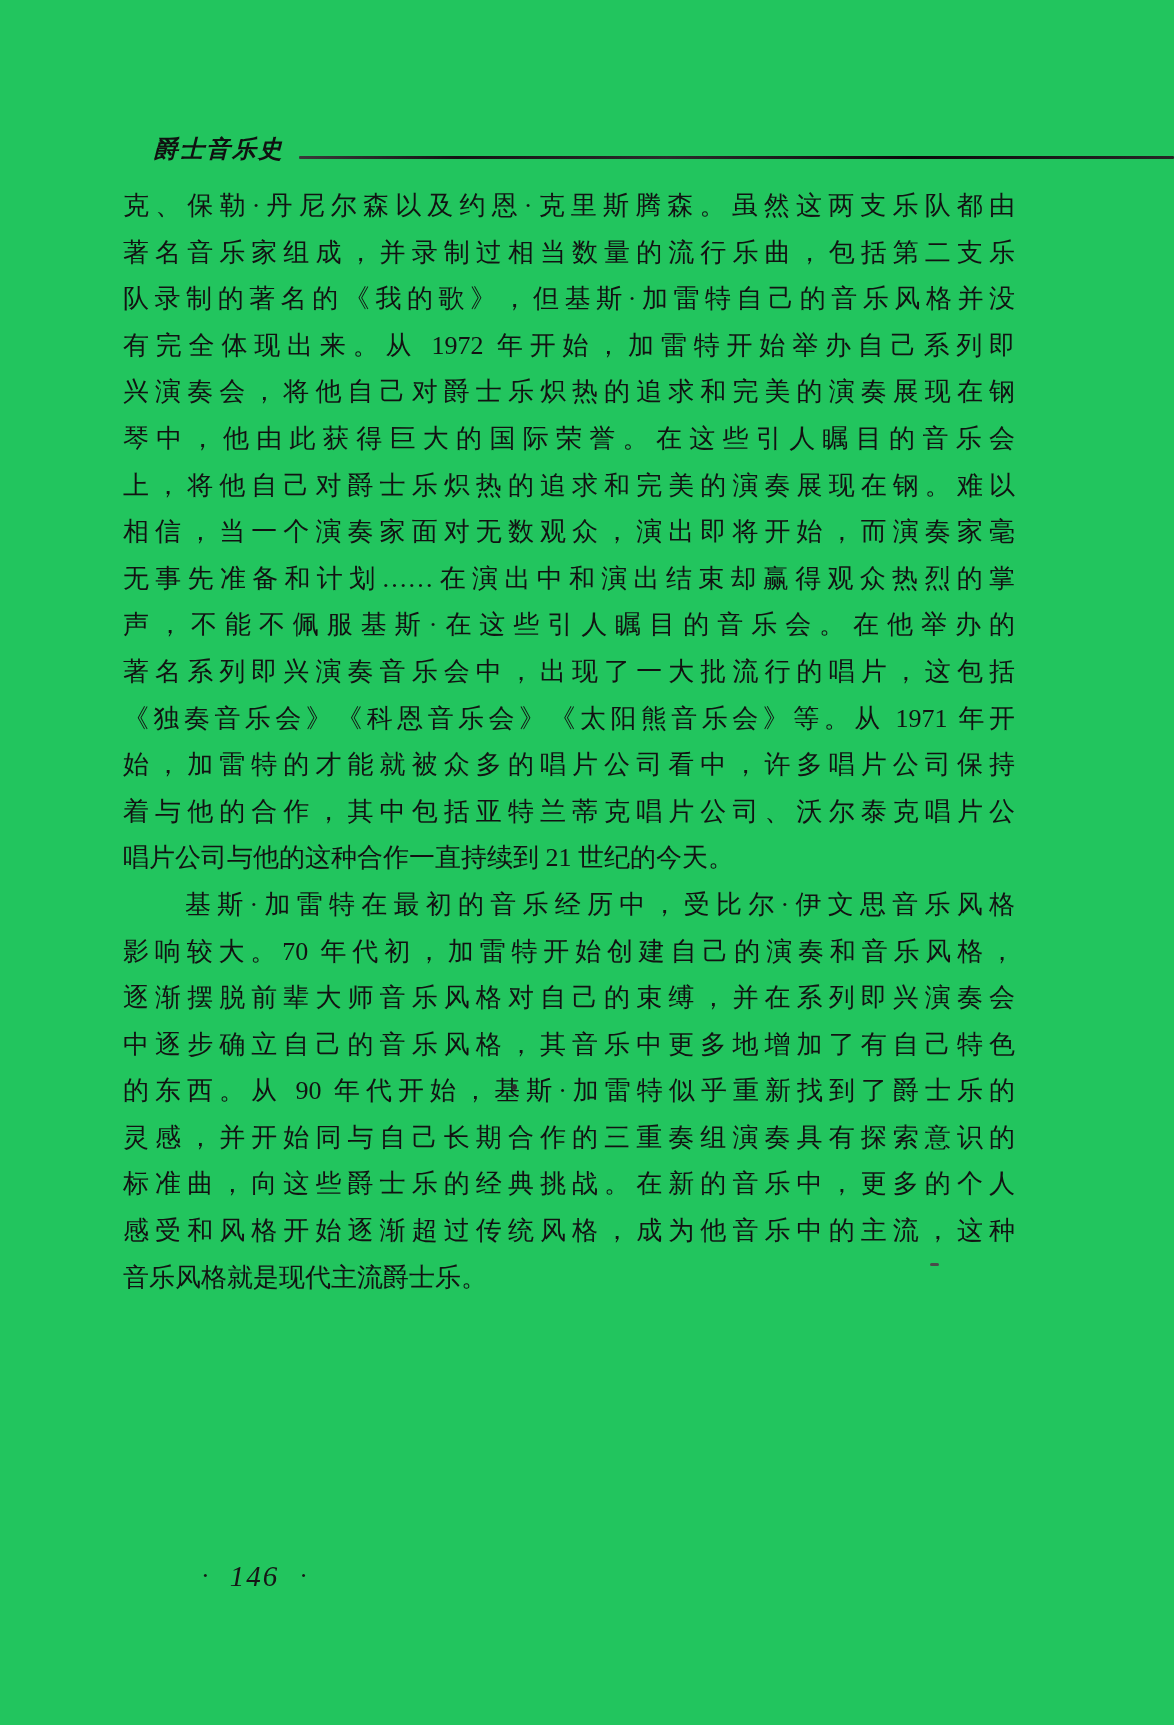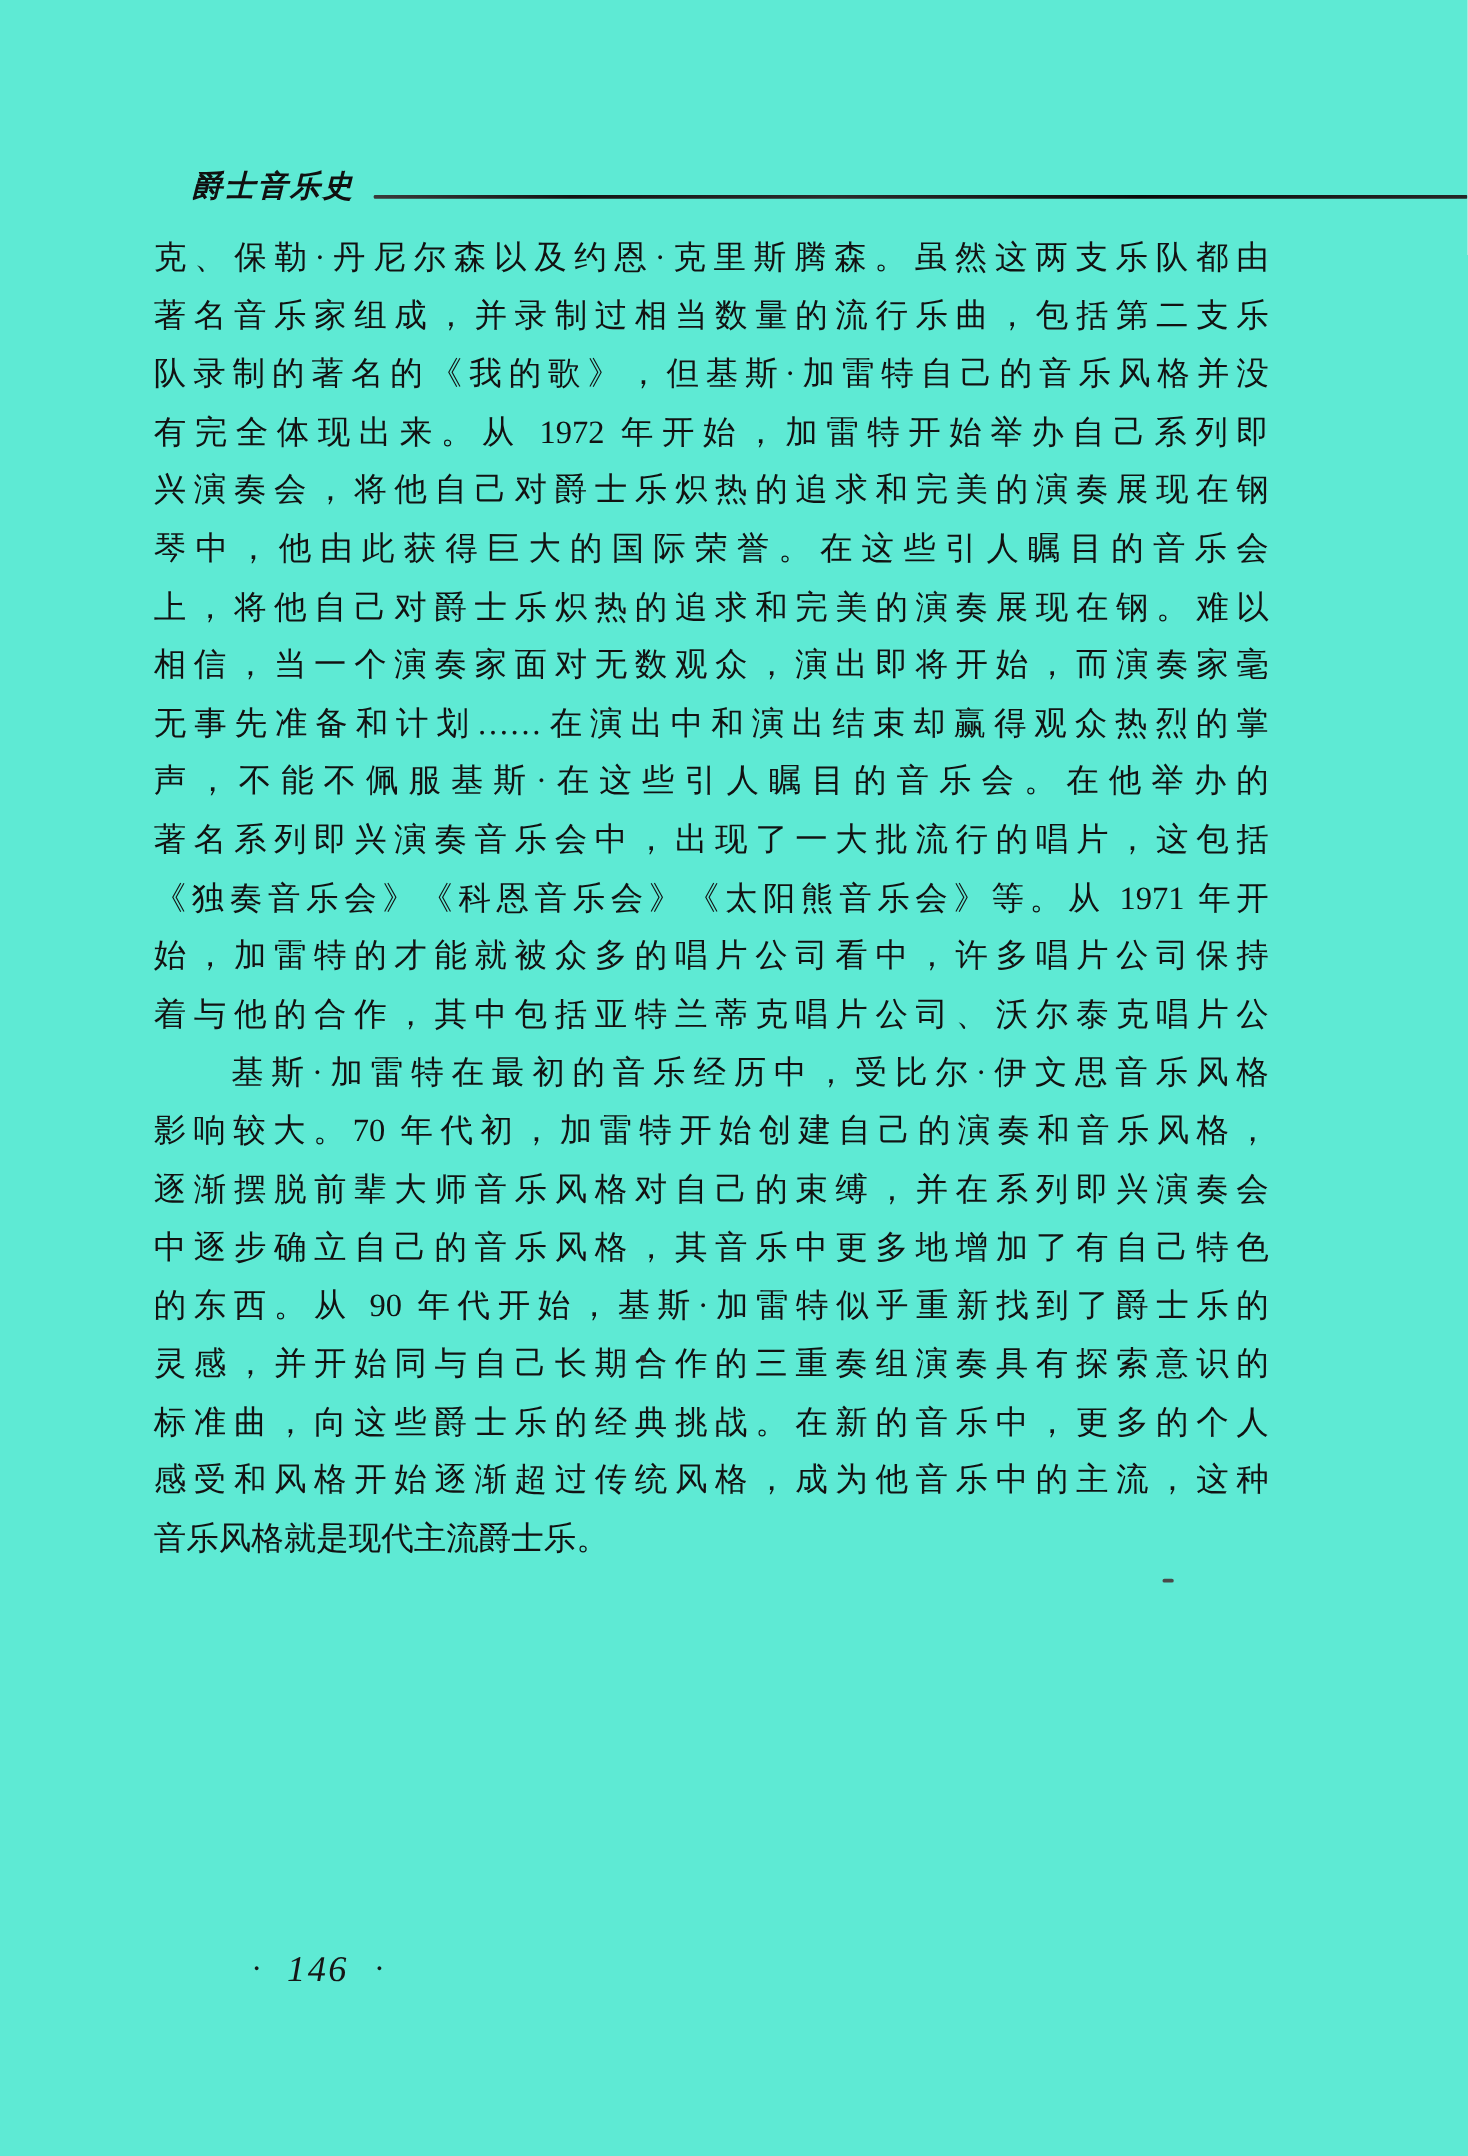--- a/index.html
+++ b/index.html
@@ -5,21 +5,21 @@
   html, body {
     margin: 0;
     padding: 0;
     background: #e8e8e8;
   }
   .page {
     position: relative;
     width: 1174px;
     height: 1725px;
     margin: 0 auto;
-    background: #5eead4;
+    background: #22c55e;
     color: #141414;
     font-family: "Liberation Serif", "DejaVu Serif", serif;
     overflow: hidden;
   }
   
   .running-title {
     position: absolute;
     top: 133px;
     left: 154px;
     font-size: 24px;
@@ -116,20 +116,21 @@
     <div class="line">兴演奏会，将他自己对爵士乐炽热的追求和完美的演奏展现在钢</div>
     <div class="line">琴中，他由此获得巨大的国际荣誉。在这些引人瞩目的音乐会</div>
     <div class="line">上，将他自己对爵士乐炽热的追求和完美的演奏展现在钢。难以</div>
     <div class="line">相信，当一个演奏家面对无数观众，演出即将开始，而演奏家毫</div>
     <div class="line">无事先准备和计划……在演出中和演出结束却赢得观众热烈的掌</div>
     <div class="line">声，不能不佩服基斯·在这些引人瞩目的音乐会。在他举办的</div>
     <div class="line">著名系列即兴演奏音乐会中，出现了一大批流行的唱片，这包括</div>
     <div class="line">《独奏音乐会》《科恩音乐会》《太阳熊音乐会》等。从 1971 年开</div>
     <div class="line">始，加雷特的才能就被众多的唱片公司看中，许多唱片公司保持</div>
     <div class="line">着与他的合作，其中包括亚特兰蒂克唱片公司、沃尔泰克唱片公</div>
+    <div class="line end">唱片公司与他的这种合作一直持续到 21 世纪的今天。</div>
 
     <div class="line indent">基斯·加雷特在最初的音乐经历中，受比尔·伊文思音乐风格</div>
     <div class="line">影响较大。70 年代初，加雷特开始创建自己的演奏和音乐风格，</div>
     <div class="line">逐渐摆脱前辈大师音乐风格对自己的束缚，并在系列即兴演奏会</div>
     <div class="line">中逐步确立自己的音乐风格，其音乐中更多地增加了有自己特色</div>
     <div class="line">的东西。从 90 年代开始，基斯·加雷特似乎重新找到了爵士乐的</div>
     <div class="line">灵感，并开始同与自己长期合作的三重奏组演奏具有探索意识的</div>
     <div class="line">标准曲，向这些爵士乐的经典挑战。在新的音乐中，更多的个人</div>
     <div class="line">感受和风格开始逐渐超过传统风格，成为他音乐中的主流，这种</div>
     <div class="line end">音乐风格就是现代主流爵士乐。</div>

